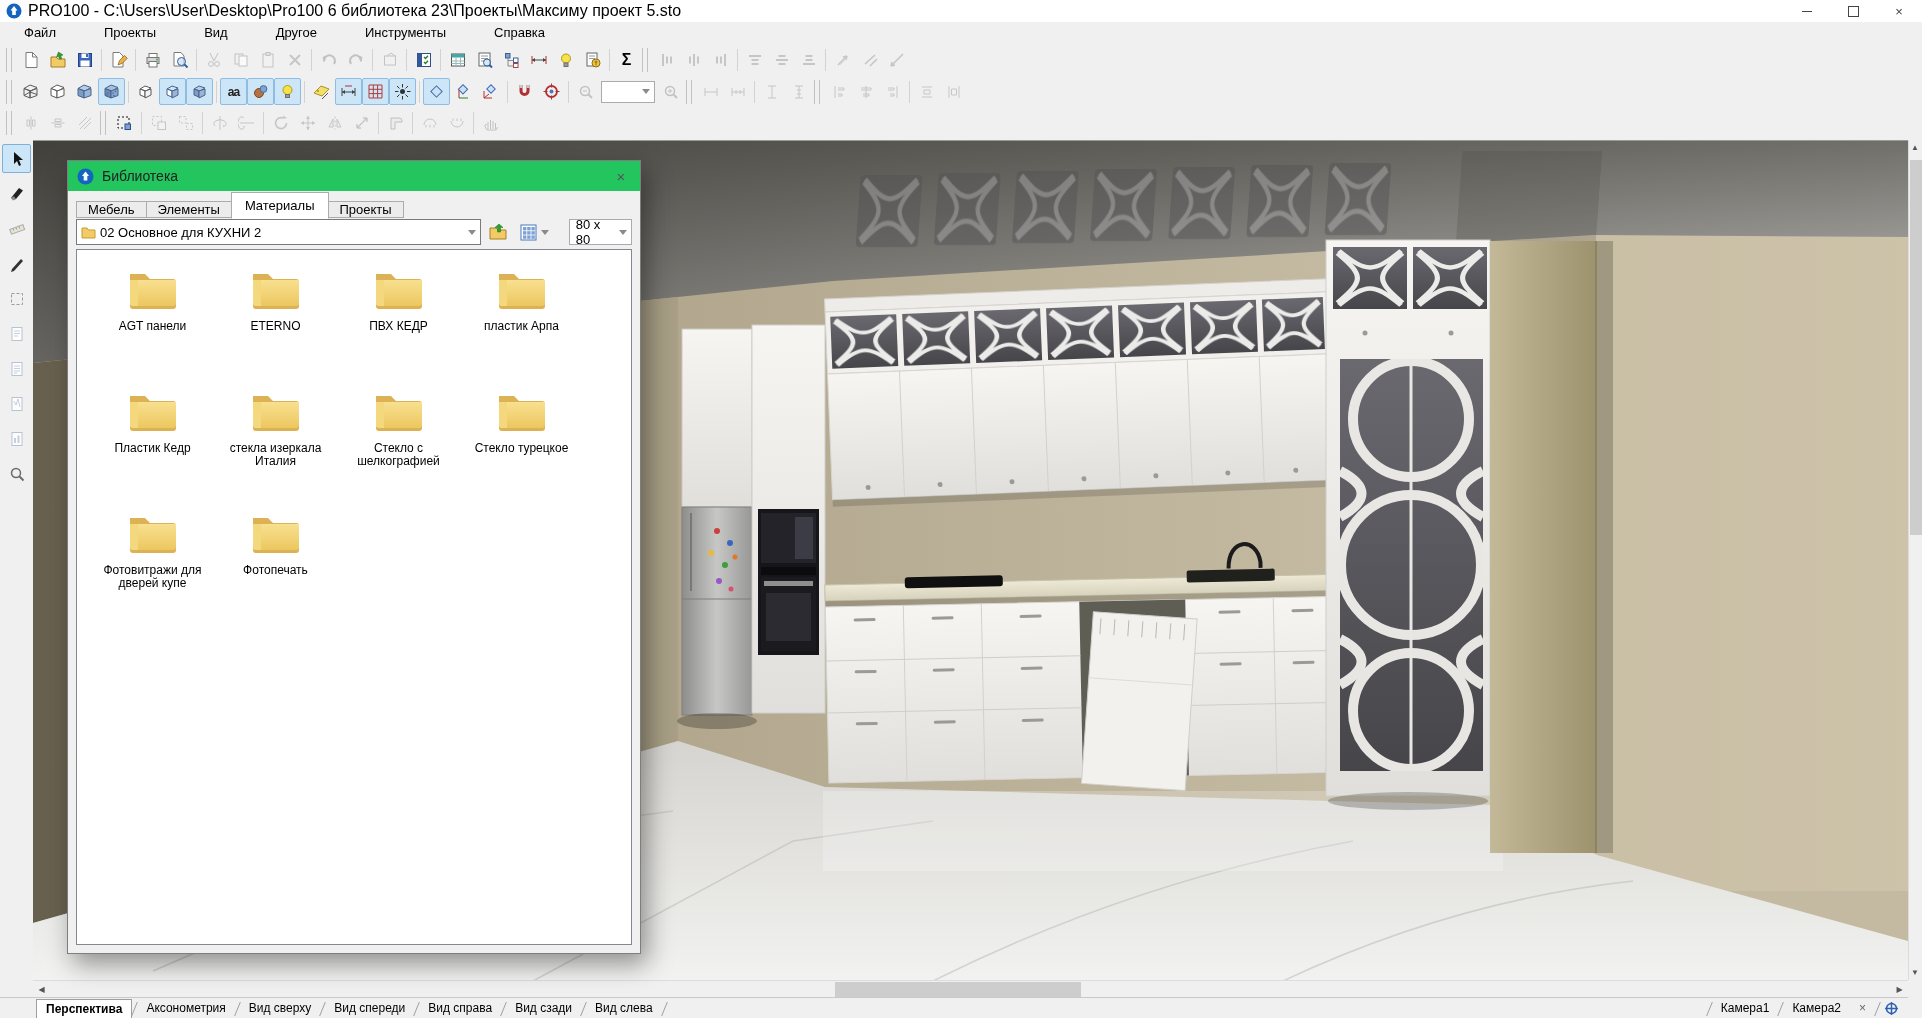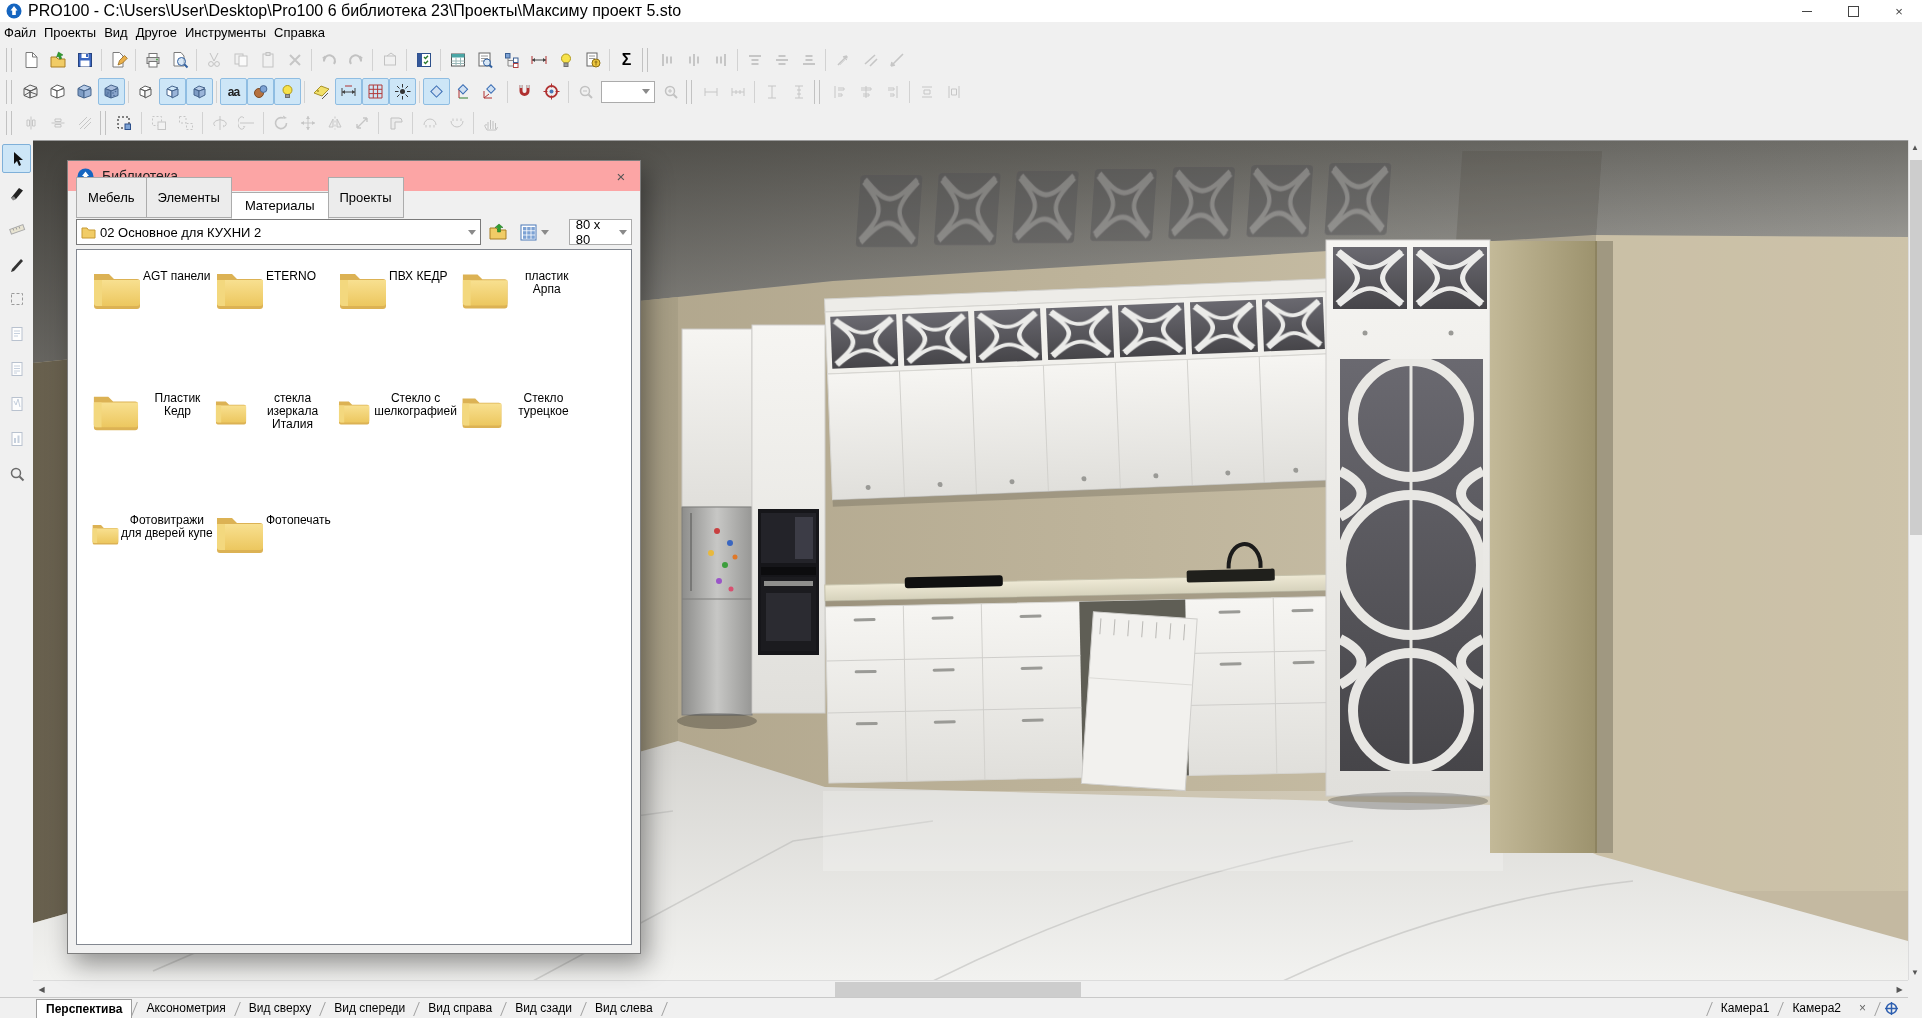--- a/index.html
+++ b/index.html
@@ -7,21 +7,21 @@
        font-family:"Liberation Sans",sans-serif;background:#f0f0f0;font-size:13px;color:#000;
        -webkit-font-smoothing:antialiased}
   
   #titlebar{position:absolute;left:0;top:0;width:1922px;height:22px;background:#ffffff;border-bottom:1px solid #e4e4e4;display:flex;align-items:center}
   #titlebar .ttl{margin-left:6px;font-size:16px;white-space:nowrap}
   .winbtn{position:absolute;top:0;width:46px;height:22px;display:flex;align-items:center;justify-content:center;color:#444;font-size:13px}
   .winbtn .bar{width:10px;height:1px;background:#444}
   .winbtn .box{width:9px;height:9px;border:1px solid #444}
   
   #menubar{position:absolute;left:0;top:22px;width:1922px;height:21px;background:#f0f0f0;display:flex;align-items:center}
-  .mitem{padding:2px 4px}
+  .mitem{padding:2px 24px}
   
   .trow{position:absolute;left:0;width:1922px;display:flex;align-items:center;padding-left:4px;background:#f0f0f0}
   .tb{width:25px;height:25px;display:inline-flex;align-items:center;justify-content:center;border:1px solid transparent;border-radius:2px;flex:none}
   .tb.on{background:#cde6f7;border-color:#8fbde2}
   .sep{width:1px;height:22px;background:#d2d2d2;margin:0 3px;flex:none}
   .grip{width:4px;height:24px;border-left:1px solid #c2c2c2;border-right:1px solid #c2c2c2;margin:0 5px 0 2px;flex:none}
   .minicombo{width:52px;height:20px;background:#fff;border:1px solid #ababab;display:inline-flex;align-items:center;justify-content:flex-end;margin:0 2px}
   .dnarrow{width:0;height:0;border-left:4px solid transparent;border-right:4px solid transparent;border-top:5px solid #8a8a8a;margin:0 4px}
   .sigma{font-size:16px;font-weight:bold;line-height:1}
   .aatxt{font-size:12px;font-weight:bold;color:#222;letter-spacing:-1px}
@@ -39,34 +39,34 @@
   .scrbtn{position:absolute;width:17px;height:15px;display:flex;align-items:center;justify-content:center;color:#555;font-size:8px}
   #corner{position:absolute;left:1908px;top:980px;width:14px;height:17px;background:#f0f0f0}
   
   #bottombar{position:absolute;left:0;top:997px;width:1908px;height:21px;background:#f0f0f0;border-top:1px solid #c9c9c9;display:flex;align-items:center}
   .vt{padding:2px 9px 3px 9px;font-size:12px;white-space:nowrap}
   .vt.active{background:#ffffff;border:1px solid #9e9e9e;border-bottom:none;font-weight:bold}
   .slash{width:1px;height:14px;background:#9e9e9e;transform:skewX(-22deg);margin:0 2px;flex:none}
   #cams{position:absolute;right:6px;top:0;height:21px;display:flex;align-items:center}
   
   #dlg{position:absolute;left:67px;top:160px;width:572px;height:792px;background:#f0f0f0;border:1px solid #7e7e7e;box-shadow:6px 10px 24px rgba(0,0,0,.4);z-index:10}
-  #dlgtitle{height:30px;background:#fca5a5;display:flex;align-items:center;position:relative}
+  #dlgtitle{height:30px;background:#22c55e;display:flex;align-items:center;position:relative}
   #dlgtitle .dt{margin-left:8px;font-size:14px;color:#222}
   #dlgclose{position:absolute;right:0;top:0;width:38px;height:30px;display:flex;align-items:center;justify-content:center;font-size:15px;color:#555}
   #dtabs{position:absolute;left:8px;top:33px;height:24px;display:flex;align-items:flex-end}
-  .dtab{padding:12px 11px;border:1px solid #acacac;background:#ececec;margin-right:-1px;font-size:13px}
+  .dtab{padding:0 11px;border:1px solid #acacac;background:#ececec;margin-right:-1px;font-size:13px}
   .dtab.active{background:#fff;padding:5px 13px;position:relative;z-index:2;border-bottom:1px solid #fff;margin-bottom:-1px}
   #dtoolbar{position:absolute;left:8px;top:58px;width:556px;height:26px;display:flex;align-items:flex-start}
   #pathcombo{width:428px;height:24px;background:#fff;border:1px solid #7a7a7a;display:flex;align-items:center}
   #pathcombo .txt{flex:1;margin-left:4px;font-size:13px;white-space:nowrap;overflow:hidden}
   .dbtn{width:26px;height:24px;display:inline-flex;align-items:center;justify-content:center;margin-left:4px;border:1px solid transparent}
   #sizecombo{height:24px;background:#fff;border:1px solid #ababab;display:flex;align-items:center;margin-left:12px;padding-left:6px;font-size:13px}
   #dclient{position:absolute;left:8px;top:88px;width:554px;height:694px;background:#fff;border:1px solid #828790;overflow:hidden}
   #fgrid{display:grid;grid-template-columns:repeat(4,123px);grid-auto-rows:122px;padding:12px 0 0 14px}
-  .fcell{display:flex;flex-direction:row;}
+  .fcell{display:flex;flex-direction:column;align-items:center}
   .fcell svg{width:52px;height:44px;margin-top:6px}
   .flabel{font-size:12px;line-height:13px;text-align:center;margin-top:8px;max-width:112px}
 </style>
 </head>
 <body>
 
 <svg width="0" height="0" style="position:absolute">
   <defs>
     <linearGradient id="fg1" x1="0" y1="0" x2="0" y2="1">
       <stop offset="0" stop-color="#f8e090"></stop>

